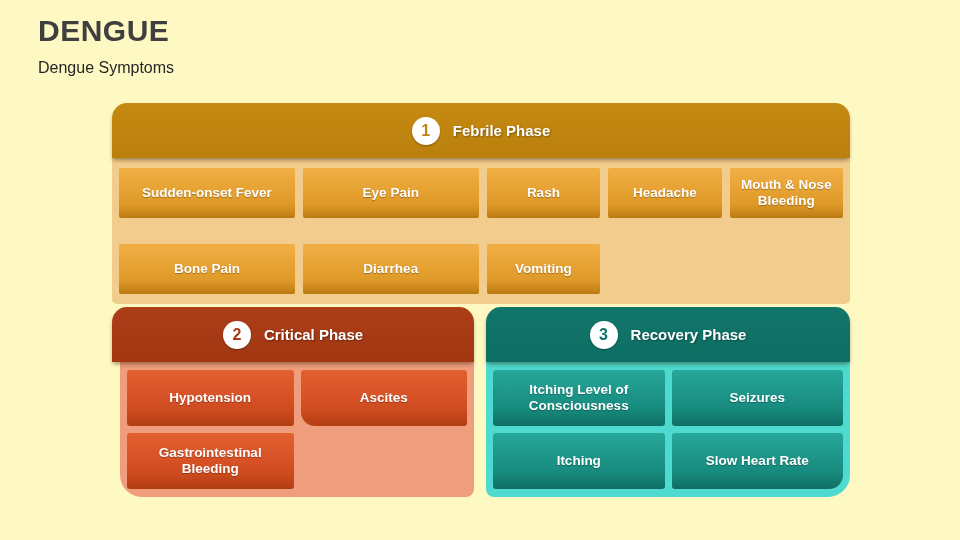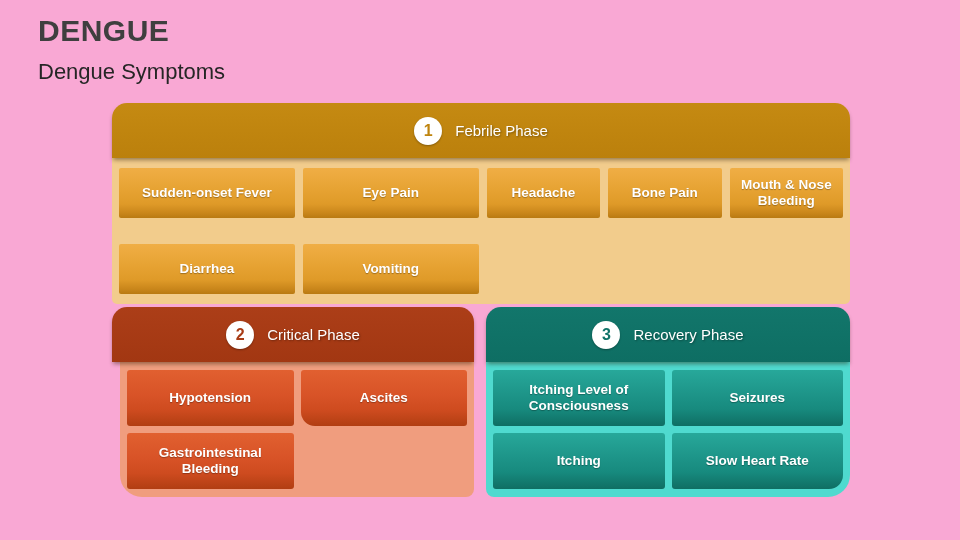--- a/index.html
+++ b/index.html
@@ -1,37 +1,37 @@
 <!DOCTYPE html>
 <html><head>
 <meta charset="utf-8">
 <style>
   * { margin:0; padding:0; box-sizing:border-box; }
   html,body { background:#fff; }
   body { font-family:"Liberation Sans", sans-serif; }
-  .slide { position:relative; width:960px; height:540px; background:#f9a8d4; overflow:hidden; }
+  .slide { position:relative; width:960px; height:540px; background:#fef9c3; overflow:hidden; }
 
   .page-title {
     position:absolute; left:38px; top:14px;
     font-size:30px; font-weight:800; letter-spacing:0.5px; color:#3f3f3f;
   }
   .page-subtitle {
     position:absolute; left:38px; top:59px;
-    font-size:22px; font-weight:400; color:#262626;
+    font-size:16px; font-weight:400; color:#262626;
   }
 
   .panel { position:absolute; }
   .panel-header {
     position:relative; z-index:2; height:55px;
     display:flex; align-items:center; justify-content:center; gap:13px;
     border-radius:15px 15px 0 0;
     box-shadow:0 3px 4px -1px rgba(40,25,0,0.45);
   }
   .panel-title {
-    color:#ffffff; font-weight:400; font-size:15px;
+    color:#ffffff; font-weight:700; font-size:15px;
     text-shadow:1px 1px 2px rgba(0,0,0,0.35);
   }
   .num-circle {
     width:28px; height:28px; border-radius:50%; background:#ffffff;
     display:flex; align-items:center; justify-content:center;
     font-size:16px; font-weight:700;
     box-shadow:0 1px 2px rgba(0,0,0,0.3);
   }
   .panel-body {
     position:relative; z-index:1; display:grid;
@@ -97,23 +97,24 @@
   <section class="panel febrile">
     <header class="panel-header">
       <span class="num-circle">
         <span>1</span>
       </span>
       <span class="panel-title">Febrile Phase</span>
     </header>
     <div class="panel-body">
       <div class="sym">Sudden-onset Fever</div>
       <div class="sym">Eye Pain</div>
+      <div class="sym">Rash</div>
       <div class="sym">Headache</div>
+      <div class="sym">Mouth &amp; Nose Bleeding</div>
       <div class="sym">Bone Pain</div>
-      <div class="sym">Mouth &amp; Nose Bleeding</div>
       <div class="sym">Diarrhea</div>
       <div class="sym">Vomiting</div>
     </div>
   </section>
 
   <section class="panel critical">
     <header class="panel-header">
       <span class="num-circle">
         <span>2</span>
       </span>

